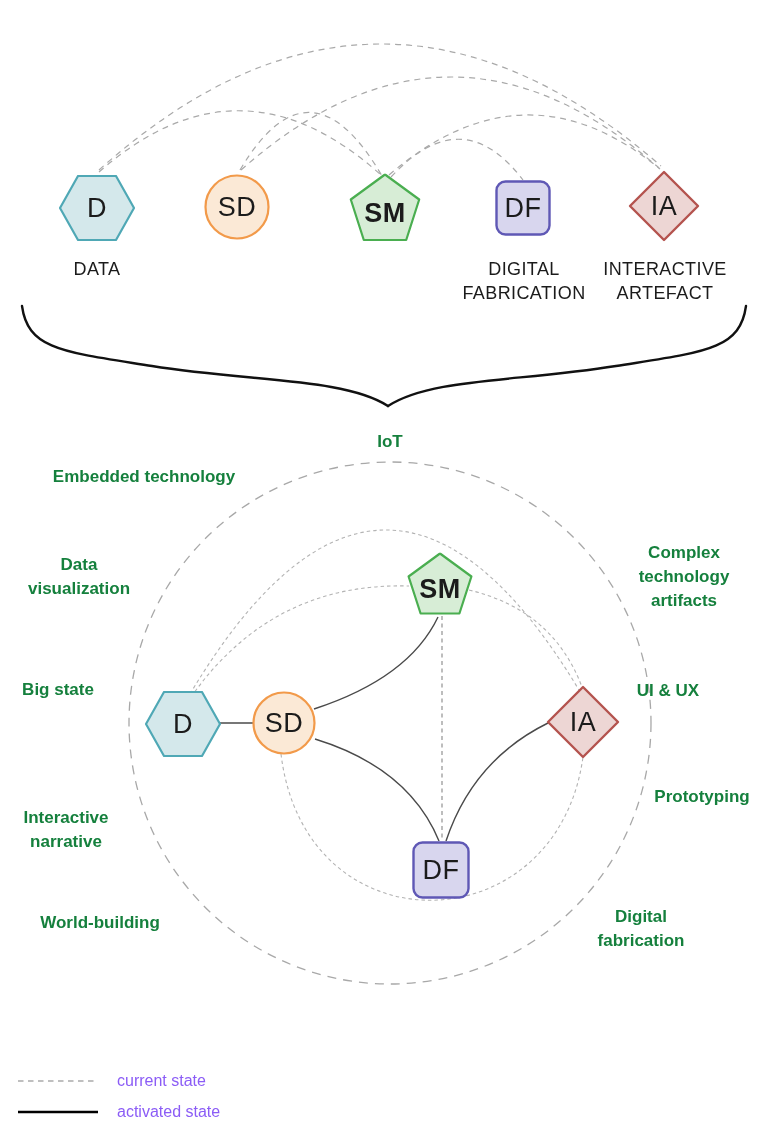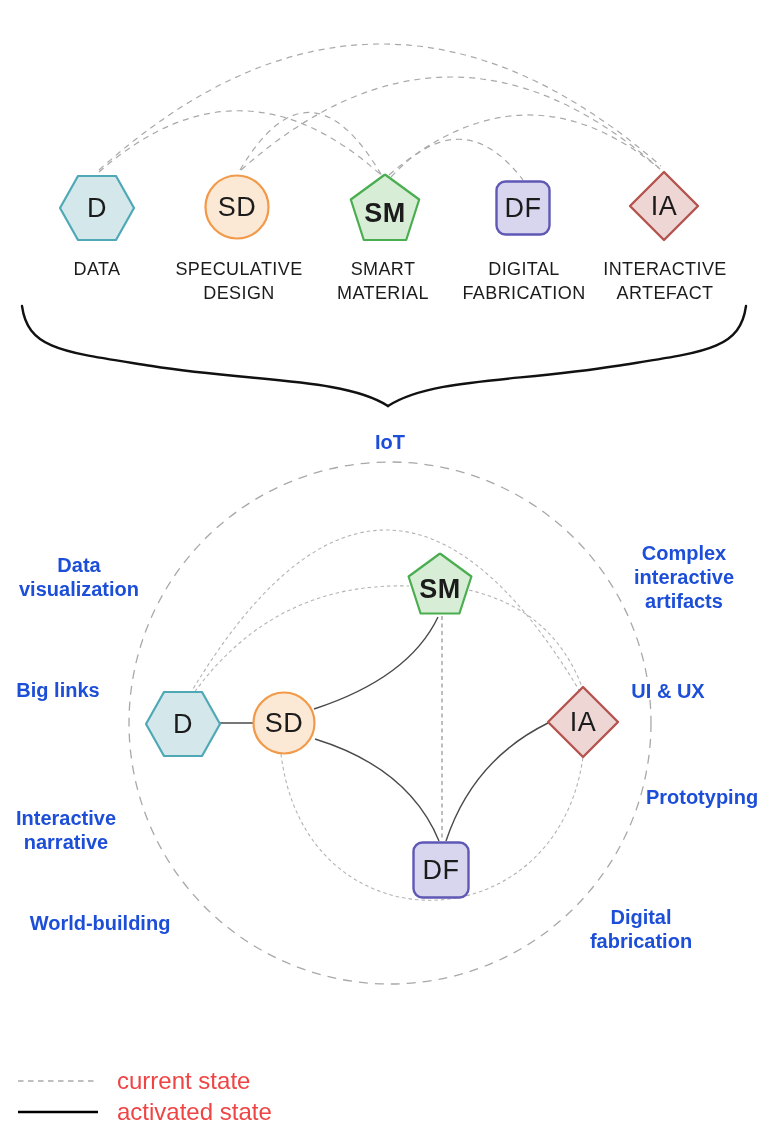--- a/index.html
+++ b/index.html
@@ -22,28 +22,28 @@
   
   .caption{
     position:absolute;transform:translateX(-50%);top:257px;width:160px;
     text-align:center;white-space:pre-line;
     font-size:18px;line-height:24px;font-weight:500;letter-spacing:.4px;color:#1b1b1b;
   }
 
   
   .kw{
     position:absolute;transform:translate(-50%,-50%);
-    font-weight:700;font-size:20px;line-height:24px;text-align:center;
-    white-space:pre-line;color:#1d4ed8;
+    font-weight:700;font-size:17px;line-height:24px;text-align:center;
+    white-space:pre-line;color:#15803d;
   }
 
   
   .legend-label{
     position:absolute;transform:translateY(-50%);
-    font-size:24px;font-weight:400;color:#ef4444;
+    font-size:16px;font-weight:400;color:#8b5cf6;
   }
 </style>
 </head>
 <body>
 
 <div class="canvas">
 
   <svg class="layer" viewBox="0 0 768 1146">
 
     <g fill="none" stroke="#a9a9a9" stroke-width="1.2" stroke-dasharray="6 5">
@@ -110,24 +110,20 @@
   </div>
 
   <div class="node" style="left:664px;top:206px">
     <svg width="72" height="72" viewBox="0 0 72 72">
       <polygon points="36,2 70,36 36,70 2,36" stroke-width="2.4" stroke-linejoin="round" fill="#edd6d4" stroke="#b4534e"></polygon>
     </svg>
     <span class="letter">IA</span>
   </div>
 
   <div class="caption" style="left:97px">DATA</div>
-  <div class="caption" style="left:239px">SPECULATIVE
-DESIGN</div>
-  <div class="caption" style="left:383px">SMART
-MATERIAL</div>
   <div class="caption" style="left:524px">DIGITAL
 FABRICATION</div>
   <div class="caption" style="left:665px">INTERACTIVE
 ARTEFACT</div>
 
   <div class="node" style="left:183px;top:724px">
     <svg width="76" height="66" viewBox="0 0 76 66">
       <polygon points="1,33 19,1 57,1 75,33 57,65 19,65" stroke-width="2.2" stroke-linejoin="round" fill="#d4e8eb" stroke="#4fa8b5"></polygon>
     </svg>
     <span class="letter">D</span>
@@ -155,26 +151,27 @@
   </div>
 
   <div class="node" style="left:583px;top:722px">
     <svg width="74" height="74" viewBox="0 0 74 74">
       <polygon points="37,2 72,37 37,72 2,37" stroke-width="2.4" stroke-linejoin="round" fill="#edd6d4" stroke="#b4534e"></polygon>
     </svg>
     <span class="letter">IA</span>
   </div>
 
   <div class="kw" style="left:390px;top:442px">IoT</div>
+  <div class="kw" style="left:144px;top:477px">Embedded technology</div>
   <div class="kw" style="left:79px;top:577px">Data
 visualization</div>
   <div class="kw" style="left:684px;top:577px">Complex
-interactive
+technology
 artifacts</div>
-  <div class="kw" style="left:58px;top:690px">Big links</div>
+  <div class="kw" style="left:58px;top:690px">Big state</div>
   <div class="kw" style="left:668px;top:691px">UI &amp; UX</div>
   <div class="kw" style="left:66px;top:830px">Interactive
 narrative</div>
   <div class="kw" style="left:702px;top:797px">Prototyping</div>
   <div class="kw" style="left:100px;top:923px">World-building</div>
   <div class="kw" style="left:641px;top:929px">Digital
 fabrication</div>
 
   <div class="legend-label" style="left:117px;top:1081px">current state</div>
   <div class="legend-label" style="left:117px;top:1112px">activated state</div>

